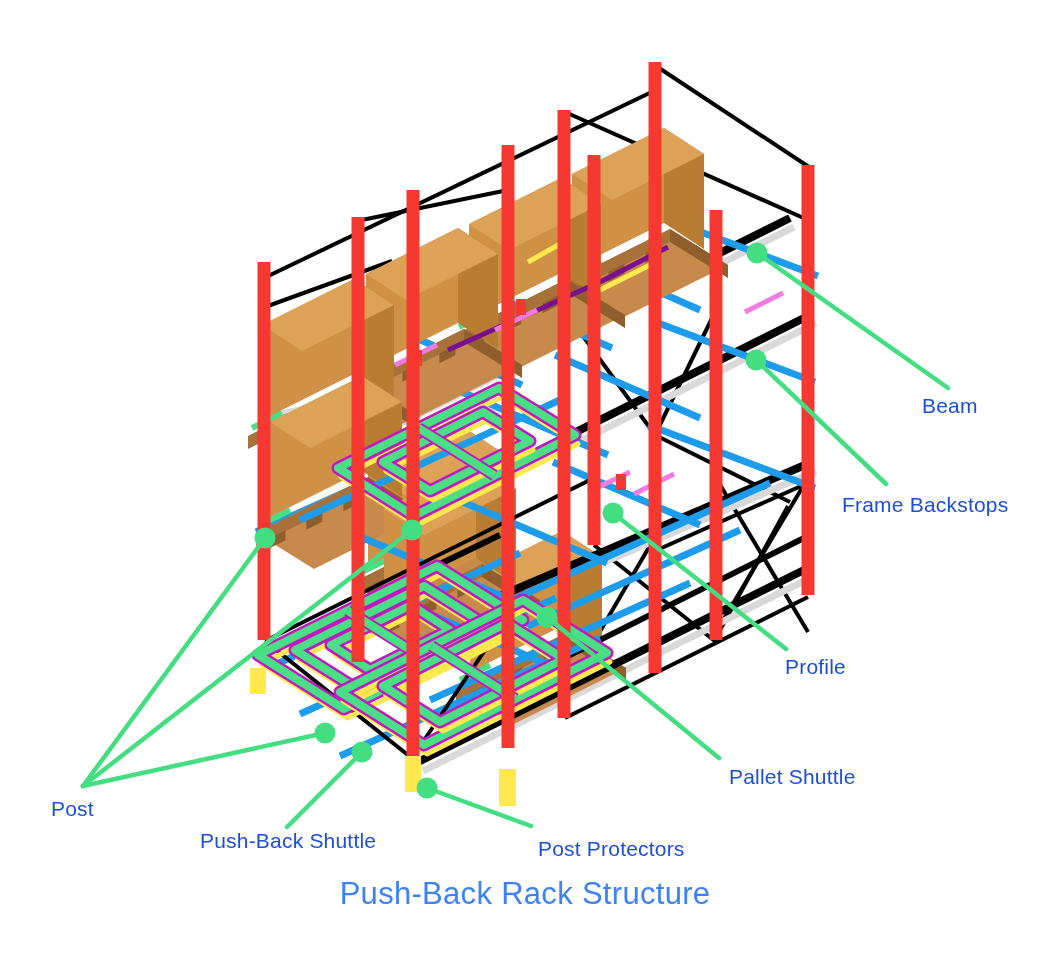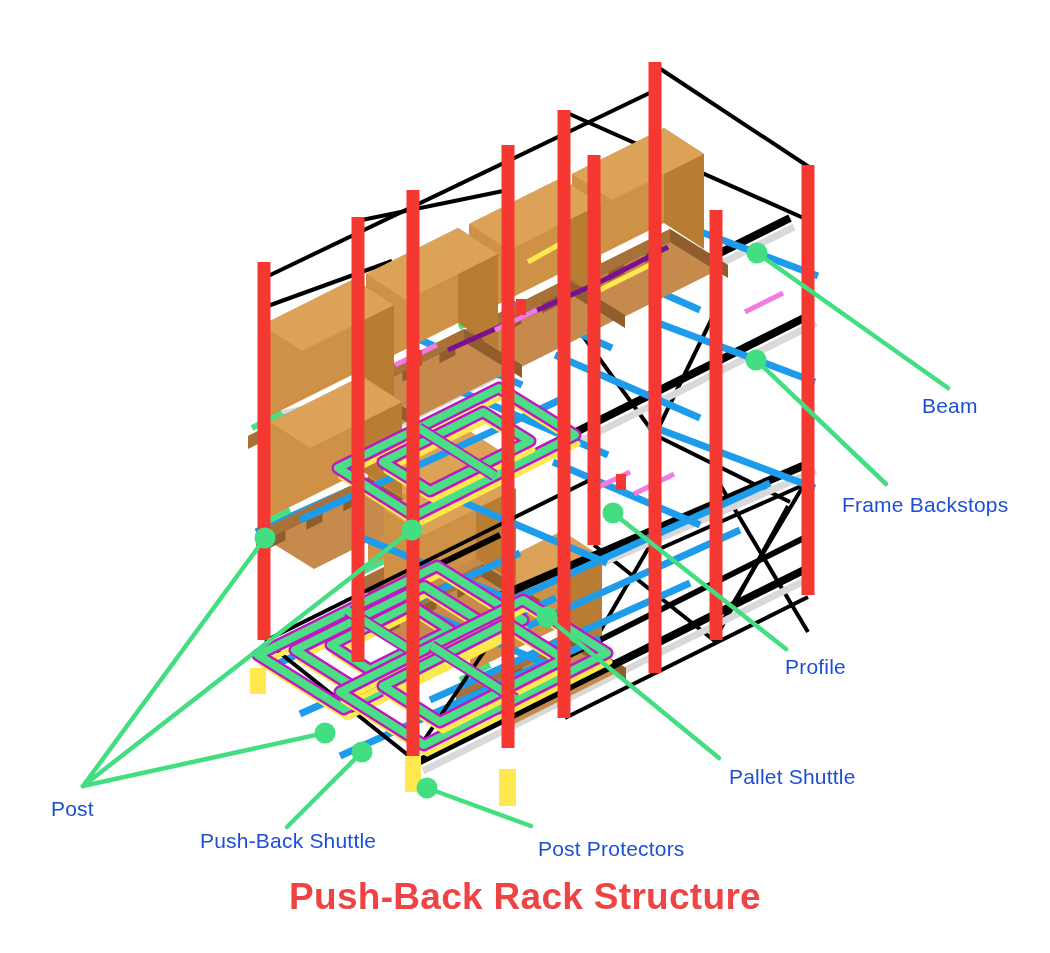--- a/index.html
+++ b/index.html
@@ -7,21 +7,21 @@
     position:relative;width:1050px;height:953px;background:#ffffff;overflow:hidden;
     font-family:"Liberation Sans", sans-serif;
   }
   .stage svg{position:absolute;left:0;top:0;}
   .ann-label{
     position:absolute;font-size:21px;line-height:24px;color:#1d4ed8;
     white-space:nowrap;letter-spacing:0.2px;
   }
   .diagram-title{
     position:absolute;left:0;right:0;top:876px;text-align:center;
-    font-size:37px;font-weight:bold;color:#ef4444;letter-spacing:0.3px;
+    font-size:31px;font-weight:normal;color:#3b82f6;letter-spacing:0.3px;
   }
 </style>
 </head>
 <body>
 
 <div class="stage">
   <svg id="rack" width="1050" height="953" viewBox="0 0 1050 953">
     <g id="layer-structure">
         <line x1="264" y1="278" x2="660" y2="88" stroke="#000000" stroke-width="4" stroke-linecap="butt"></line>
         <line x1="656" y1="66" x2="809" y2="167" stroke="#000000" stroke-width="4" stroke-linecap="butt"></line>

